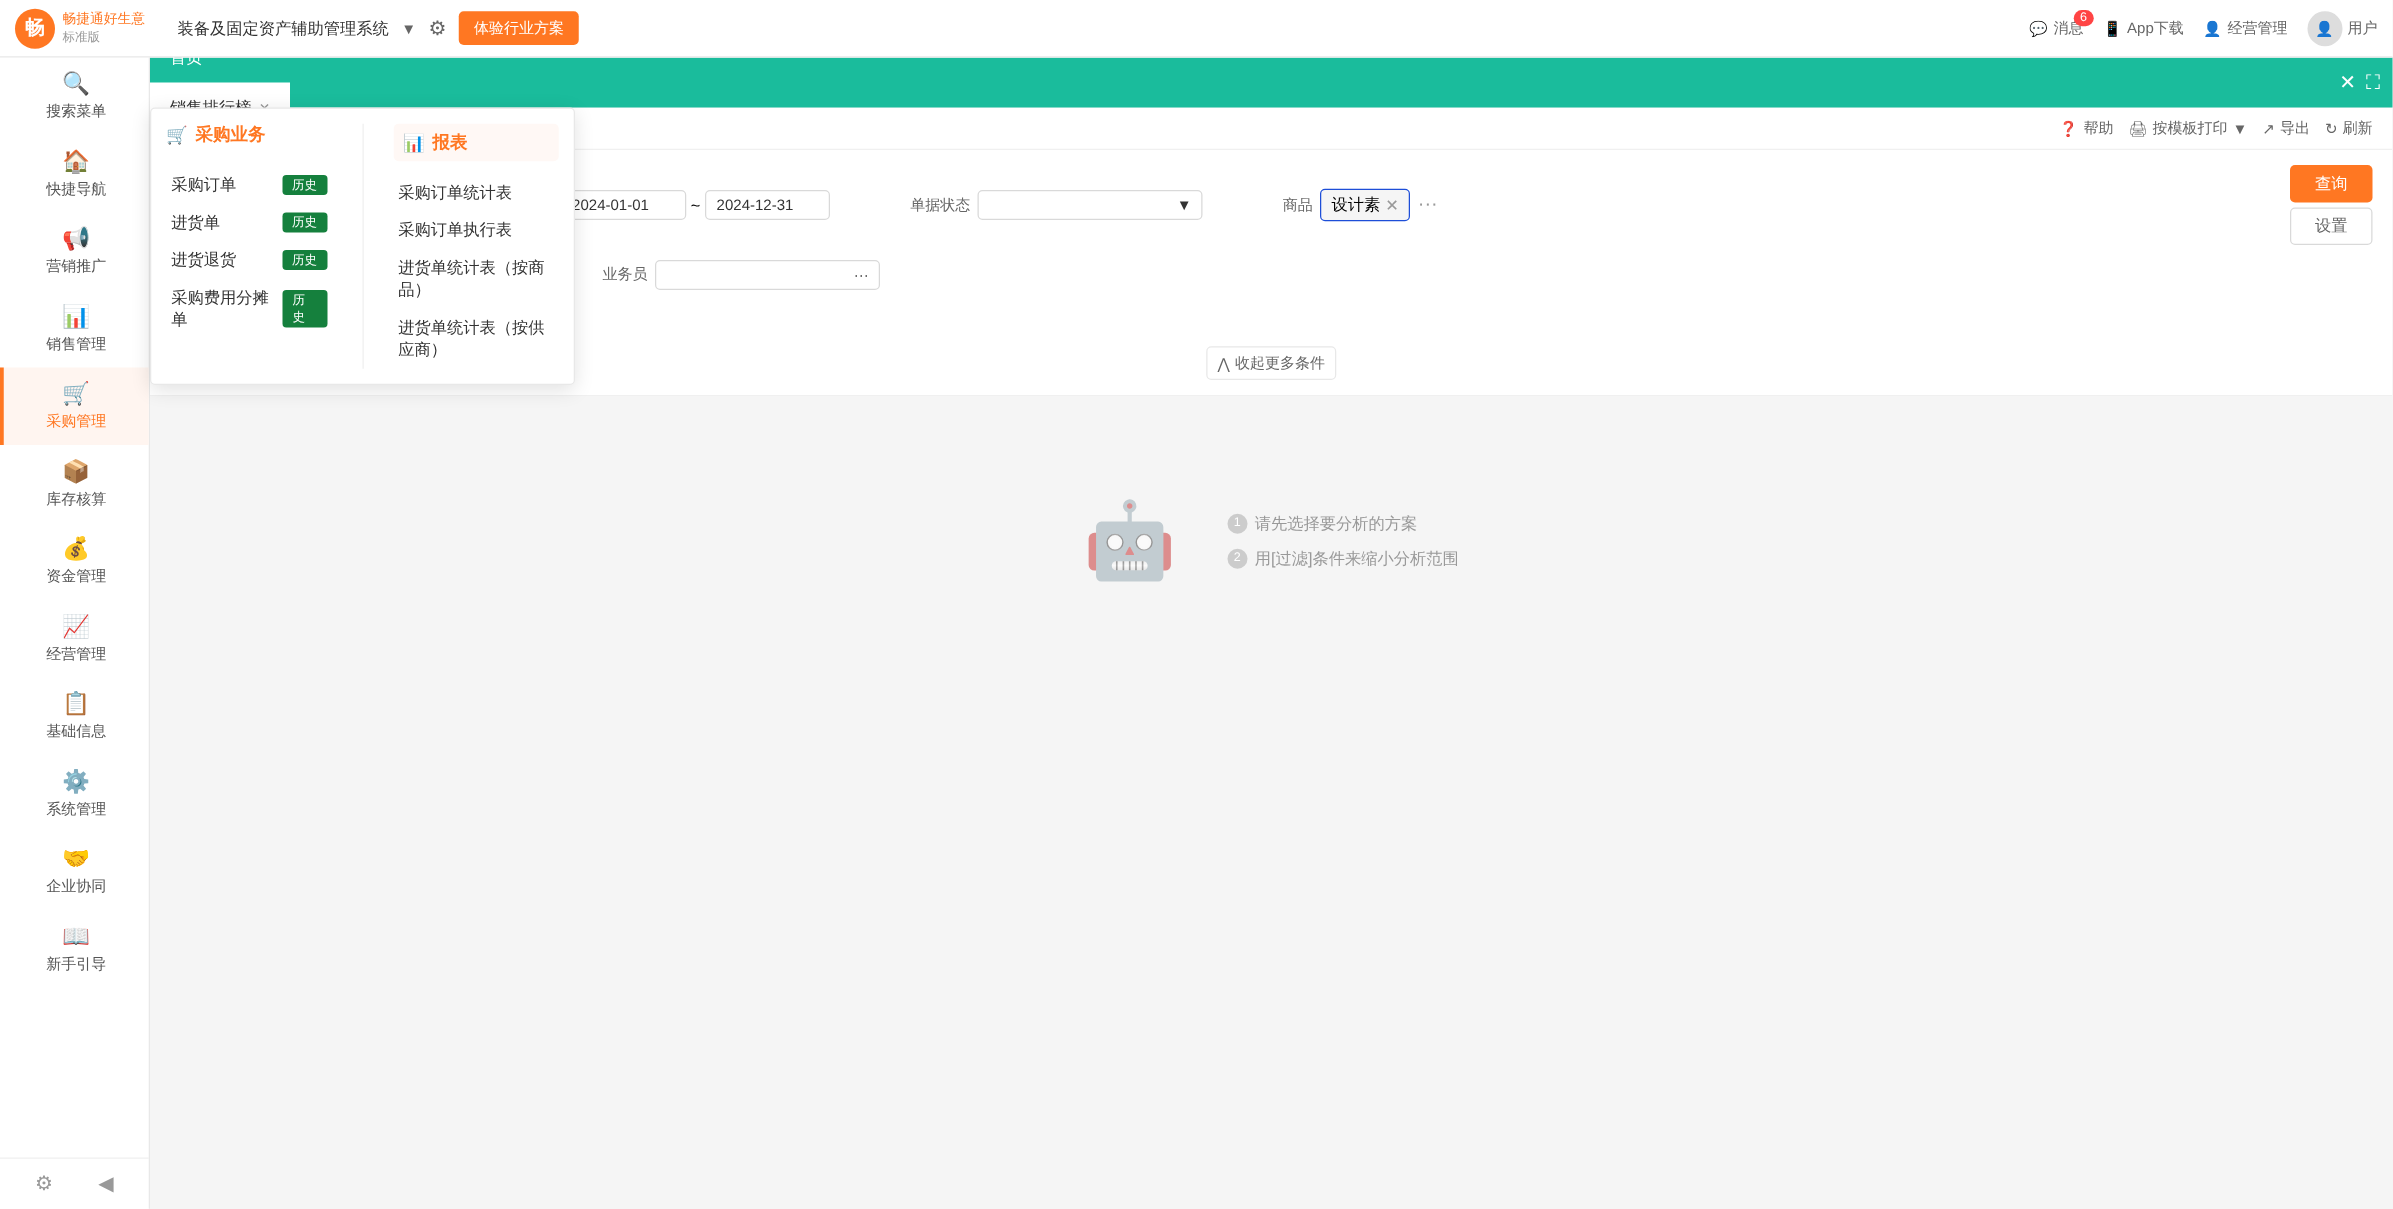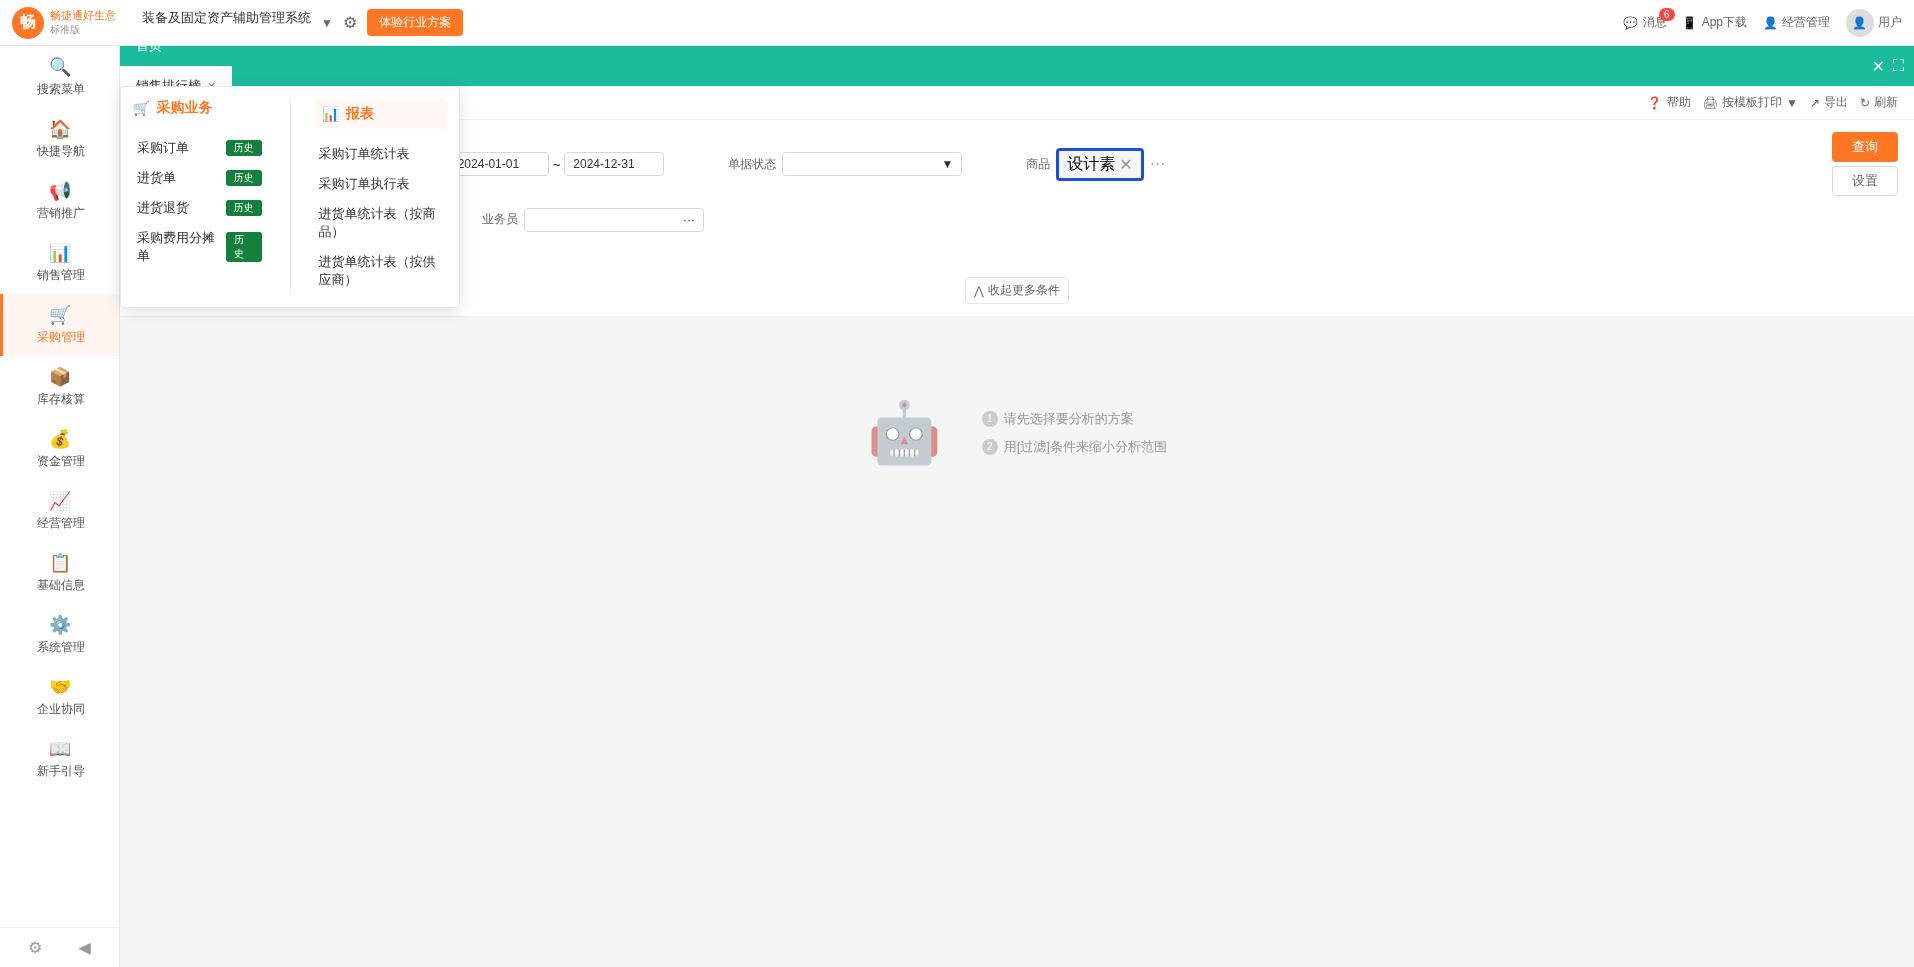--- a/index.html
+++ b/index.html
@@ -28,20 +28,21 @@
       background: #ff7722;
       border-radius: 50%;
       display: flex; align-items: center; justify-content: center;
       color: #fff; font-size: 16px; font-weight: bold;
     }
     .logo-text { font-size: 11px; color: #ff7722; line-height: 1.3; text-align: right; }
     .logo-sub { font-size: 10px; color: #999; }
     .header-center {
       flex: 1;
       display: flex;
+      align-items: center;
       gap: 10px;
       padding-left: 10px;
     }
     .system-title { font-size: 13px; color: #333; }
     .header-dropdown-btn {
       background: none; border: none; cursor: pointer; color: #666; font-size: 12px;
     }
     .gear-btn {
       background: none; border: none; cursor: pointer; color: #666; font-size: 16px;
     }
@@ -225,24 +226,24 @@
       background: #fff;
       min-width: 120px;
       display: flex; align-items: center; justify-content: space-between;
       cursor: pointer;
     }
     .date-range {
       display: flex; align-items: center; gap: 4px;
     }
     .tag-item {
       background: #f5f5f5;
-      border: 3px solid #1d4ed8;
+      border: 1px solid #1d4ed8;
       border-radius: 4px;
       padding: 3px 8px;
-      font-size: 16px;
+      font-size: 13px;
       display: flex; align-items: center; gap: 4px;
       cursor: pointer;
     }
     .tag-close { color: #999; cursor: pointer; }
     .more-link { color: #1abc9c; font-size: 12px; cursor: pointer; }
     .collapse-btn {
       display: flex; align-items: center; justify-content: center;
       gap: 4px;
       color: #666; font-size: 12px; cursor: pointer;
       padding: 4px 8px;

